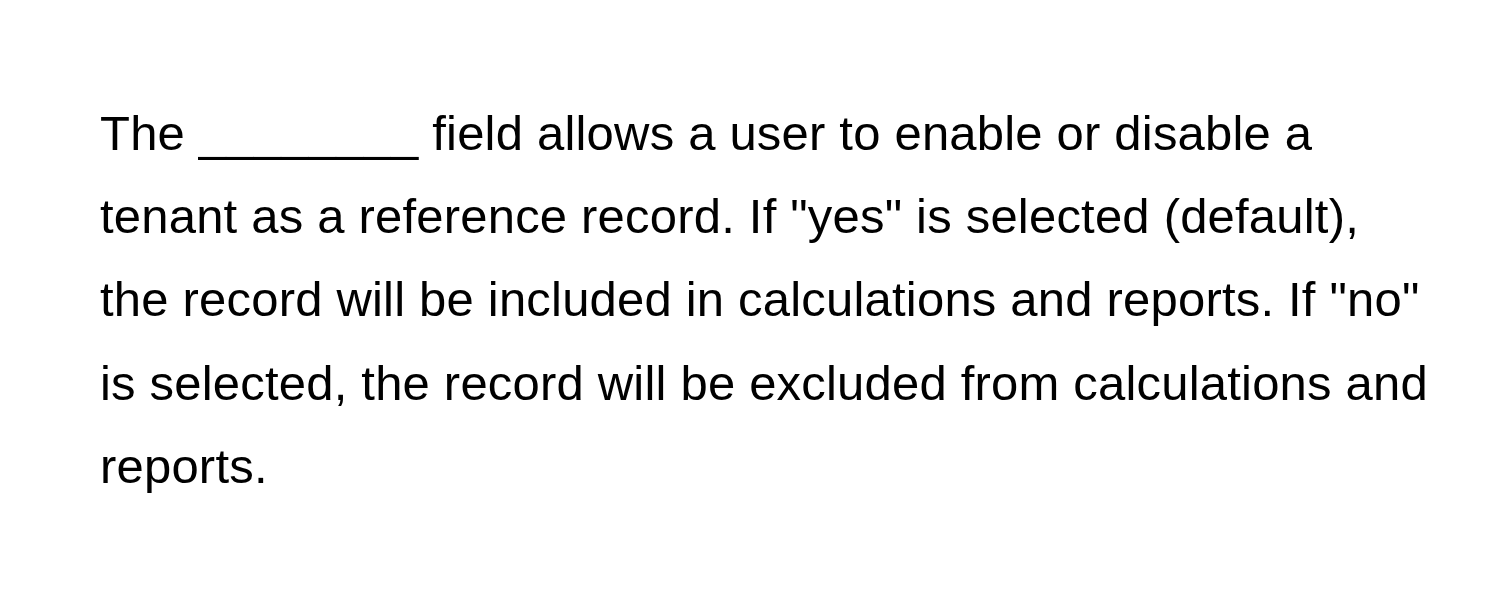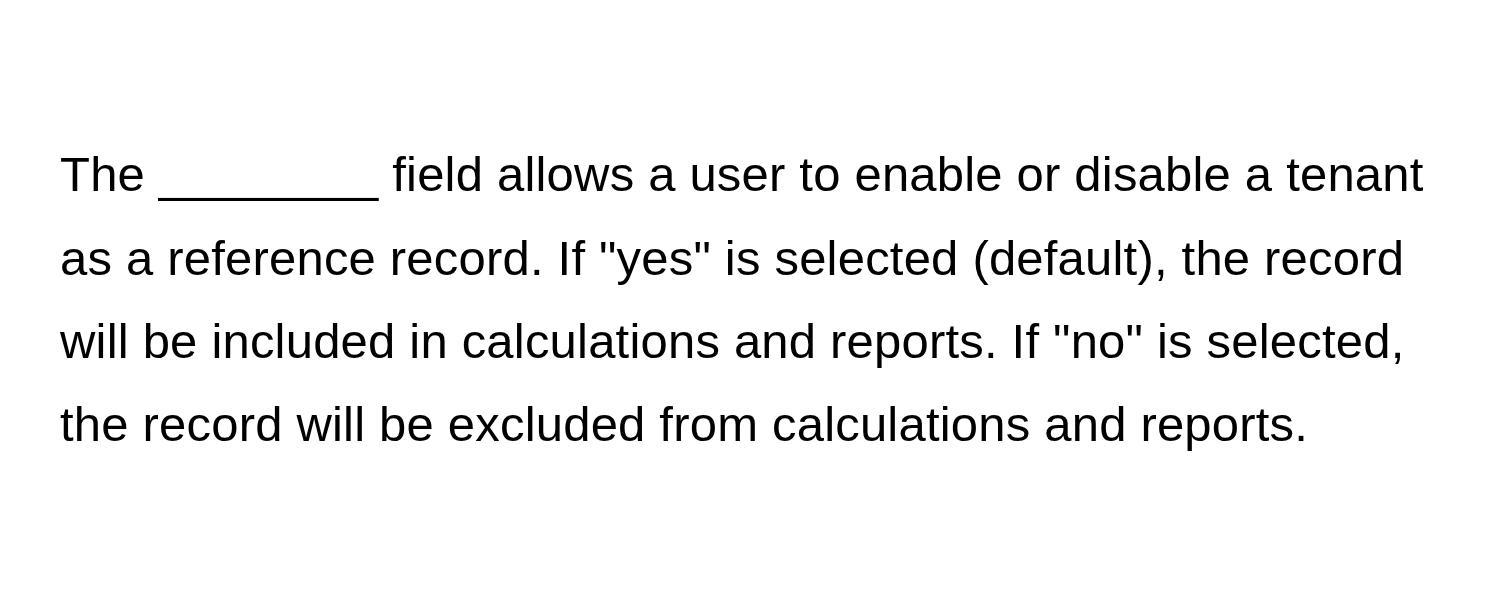--- a/index.html
+++ b/index.html
@@ -15,18 +15,19 @@
       display: flex;
       align-items: center;
       padding: 0 60px;
     }
     .question-text {
       font-size: 49px;
       line-height: 1.7;
       color: #000000;
       font-weight: 400;
       letter-spacing: 0.2px;
+      margin-left: 40px;
     }
   </style>
 </head>
 <body>
 
 <p class="question-text">The ________ field allows a user to enable or disable a tenant as a reference record. If "yes" is selected (default), the record will be included in calculations and reports. If "no" is selected, the record will be excluded from calculations and reports.</p>
 
 </body></html>

